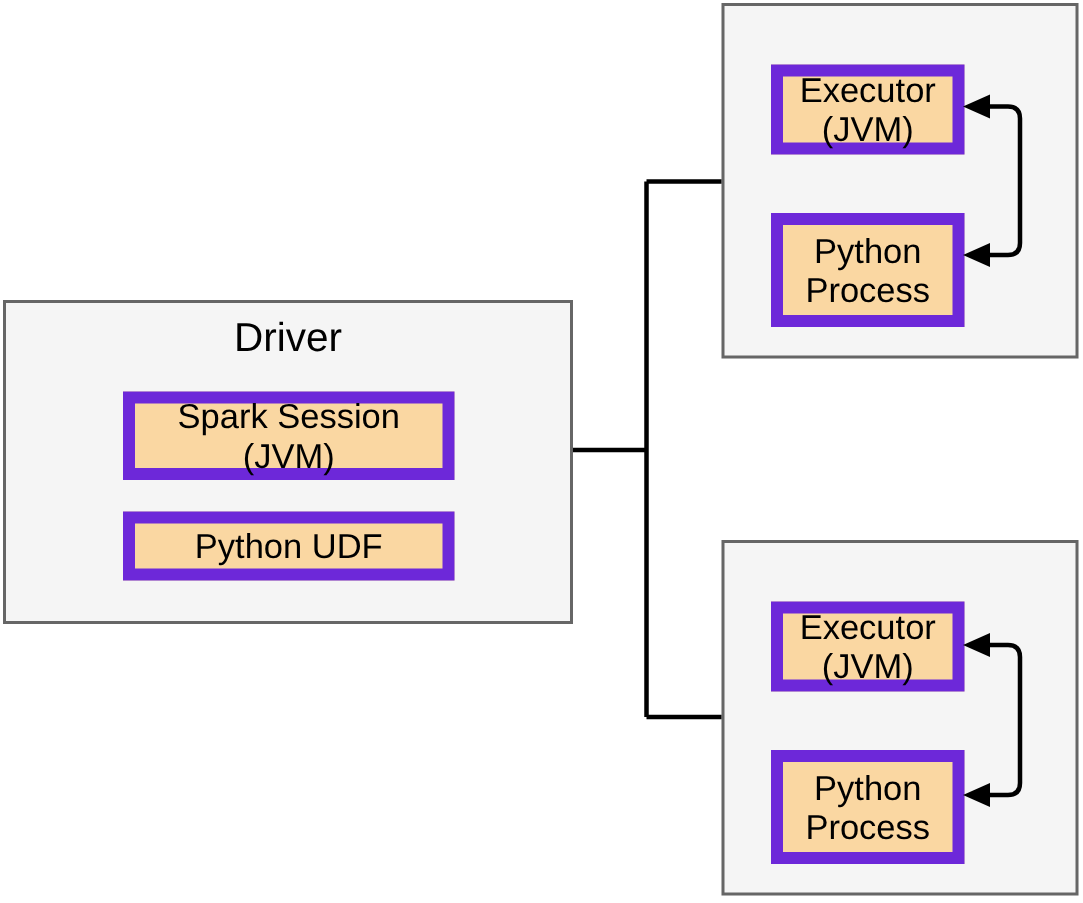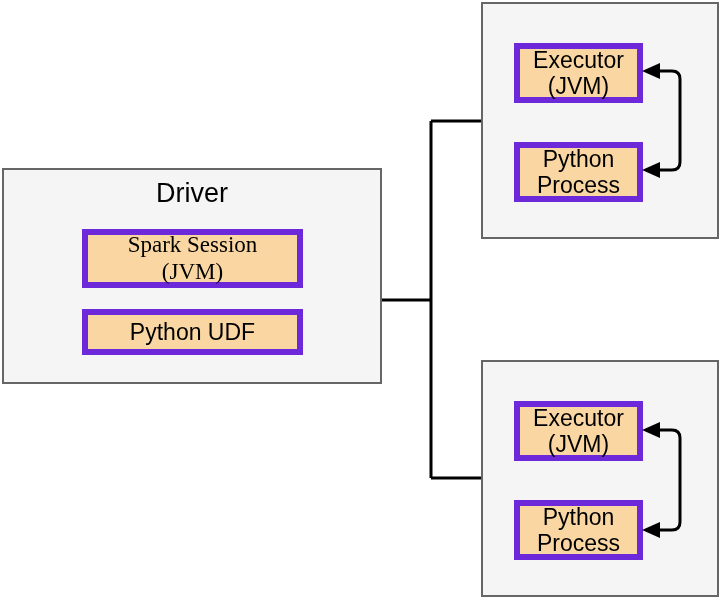--- a/index.html
+++ b/index.html
@@ -11,53 +11,53 @@
     overflow: hidden;
     background: #ffffff;
   }
   .group {
     position: absolute;
     background: #f5f5f5;
     border: 2px solid #666666;
     box-sizing: border-box;
     z-index: 1;
   }
-  .group.driver     { left: 2px;   top: 168px; width: 380px; height: 216px; padding-left: 12px; }
+  .group.driver     { left: 2px;   top: 200px; width: 380px; height: 216px; padding-left: 12px; }
   .group.exec-top   { left: 481px; top: 2px;   width: 238px; height: 237px; }
   .group.exec-bot   { left: 481px; top: 360px; width: 238px; height: 237px; }
 
   .group-title {
     position: absolute;
     left: 0; top: 8px;
     width: 100%;
     text-align: center;
     font-size: 27px;
     color: #000000;
   }
   .node {
     position: absolute;
     background: #fad7a2;
-    border: 6px solid #6d28d9;
+    border: 8px solid #6d28d9;
     box-sizing: border-box;
     display: flex;
     align-items: center;
     justify-content: center;
     text-align: center;
     white-space: pre-line;
     font-size: 23px;
     line-height: 1.15;
     color: #000000;
     z-index: 2;
   }
   
-  .node.spark-session { left: 78px; top: 59px;  width: 221px; height: 59px; font-family: Liberation Serif, serif; }
+  .node.spark-session { left: 78px; top: 59px;  width: 221px; height: 59px; }
   .node.python-udf    { left: 78px; top: 139px; width: 221px; height: 46px; }
   
   .node.exec-jvm      { left: 31px; top: 39px;  width: 129px; height: 60px; }
-  .node.py-proc       { left: 31px; top: 138px; width: 129px; height: 60px; }
+  .node.py-proc       { left: 31px; top: 138px; width: 129px; height: 76px; }
 
   svg.wires {
     position: absolute;
     left: 0; top: 0;
     width: 722px; height: 602px;
     z-index: 5;
     pointer-events: none;
   }
 </style>
 </head>

